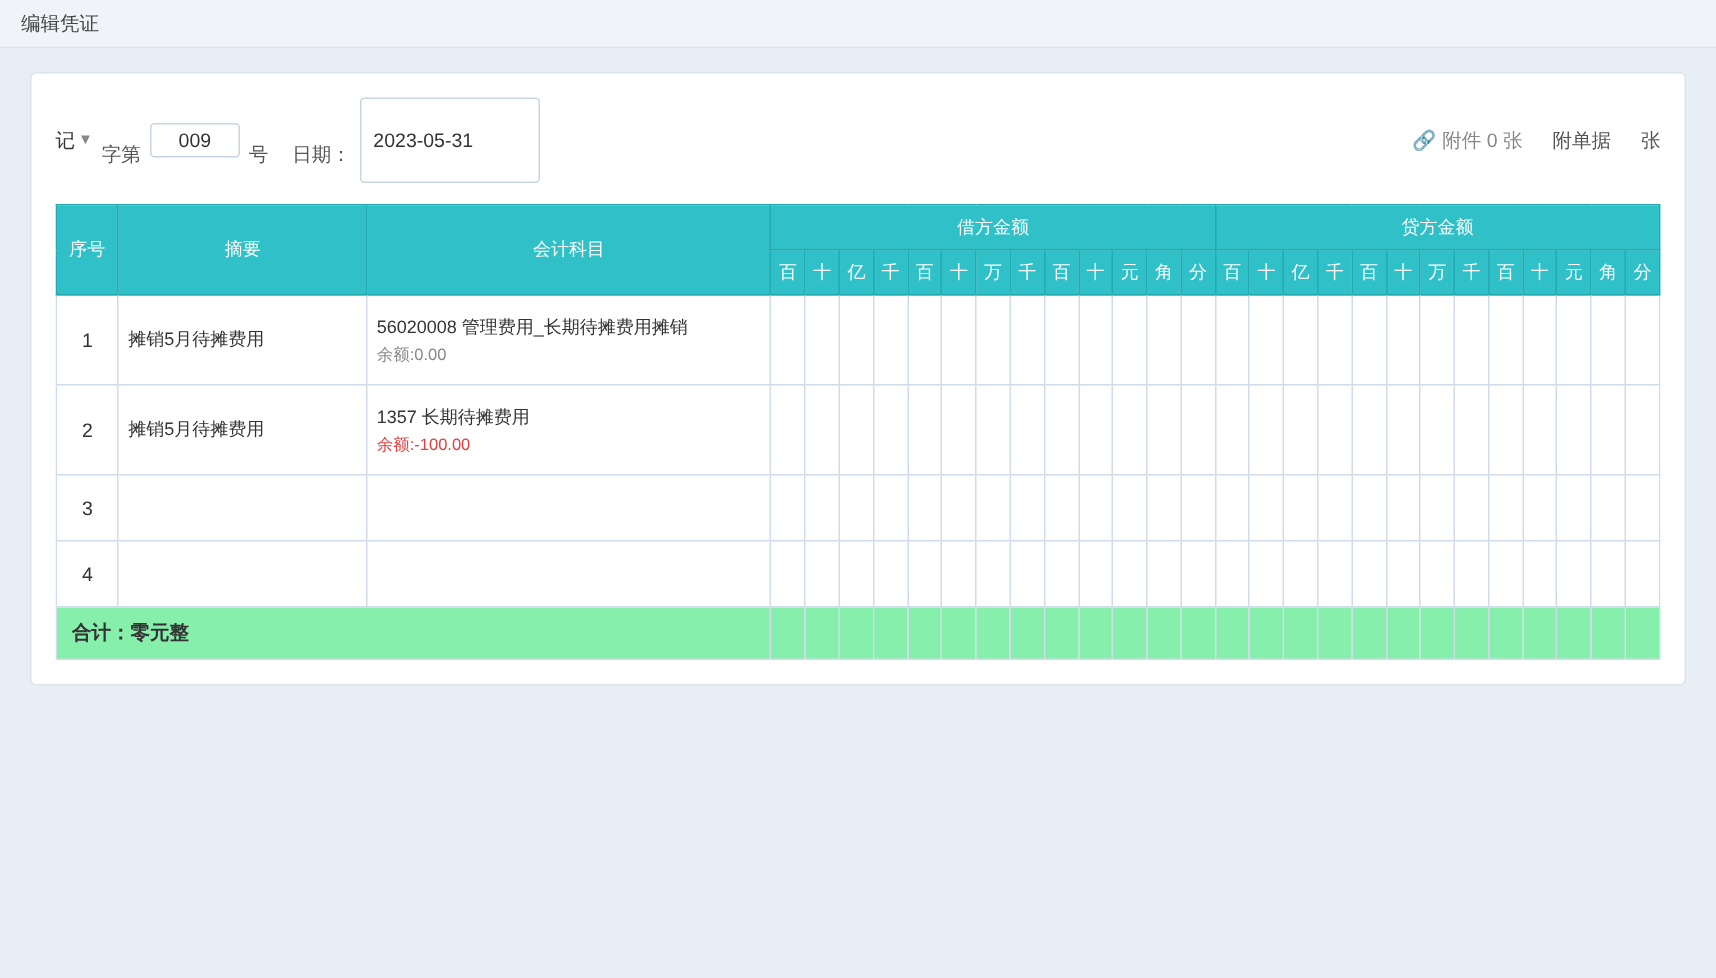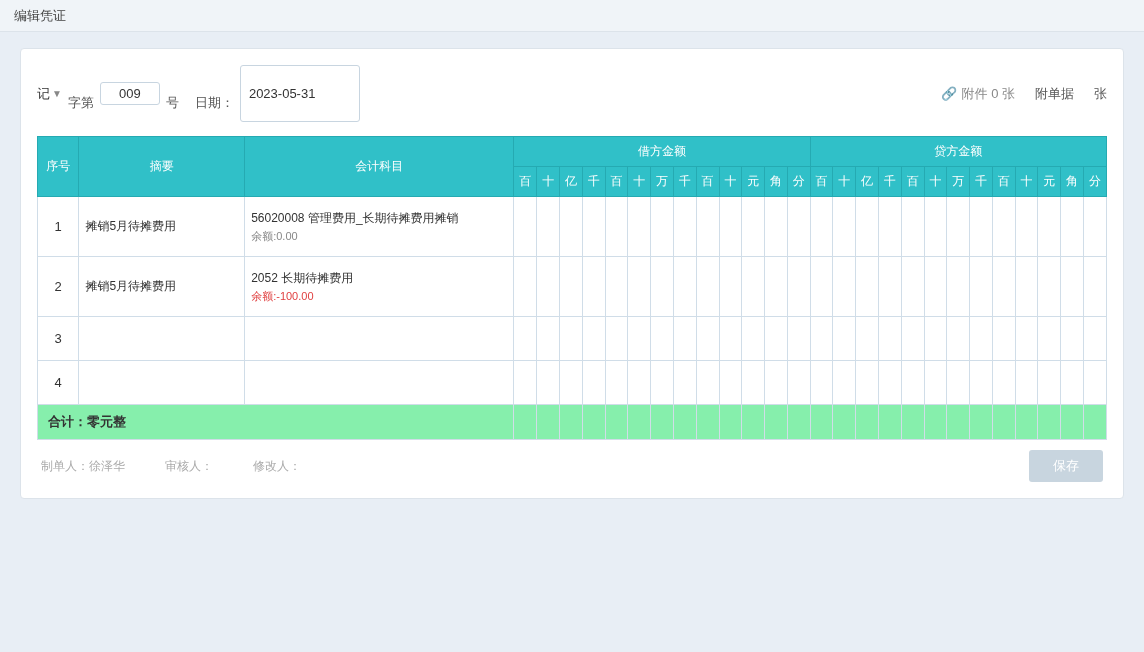--- a/index.html
+++ b/index.html
@@ -320,21 +320,21 @@
               <td class="amount-cell"></td>
               <td class="amount-cell"></td>
               <td class="amount-cell"></td>
               <td class="amount-cell"></td>
               <td class="amount-cell"></td>
             </tr>
             <tr class="data-row-tall">
               <td class="row-seq">2</td>
               <td style="font-size: 12px;">摊销5月待摊费用</td>
               <td>
-                <div class="account-code">2052 长期待摊费用</div>
+                <div class="account-code">1357 长期待摊费用</div>
                 <div class="balance-text balance-negative">余额:-100.00</div>
               </td>
               <td class="amount-cell"></td>
               <td class="amount-cell"></td>
               <td class="amount-cell"></td>
               <td class="amount-cell"></td>
               <td class="amount-cell"></td>
               <td class="amount-cell"></td>
               <td class="amount-cell"></td>
               <td class="amount-cell"></td>
@@ -445,20 +445,14 @@
               <td class="amount-cell"></td>
               <td class="amount-cell"></td>
               <td class="amount-cell"></td>
               <td class="amount-cell"></td>
               <td class="amount-cell"></td>
             </tr>
           </tbody>
       </table>
     </div>
 
-    <div class="footer-row">
-      <span>制单人：徐泽华</span>
-      <span>审核人：</span>
-      <span>修改人：</span>
-      <button class="save-btn">保存</button>
-    </div>
   </div>
 </div>
 
 </body></html>

